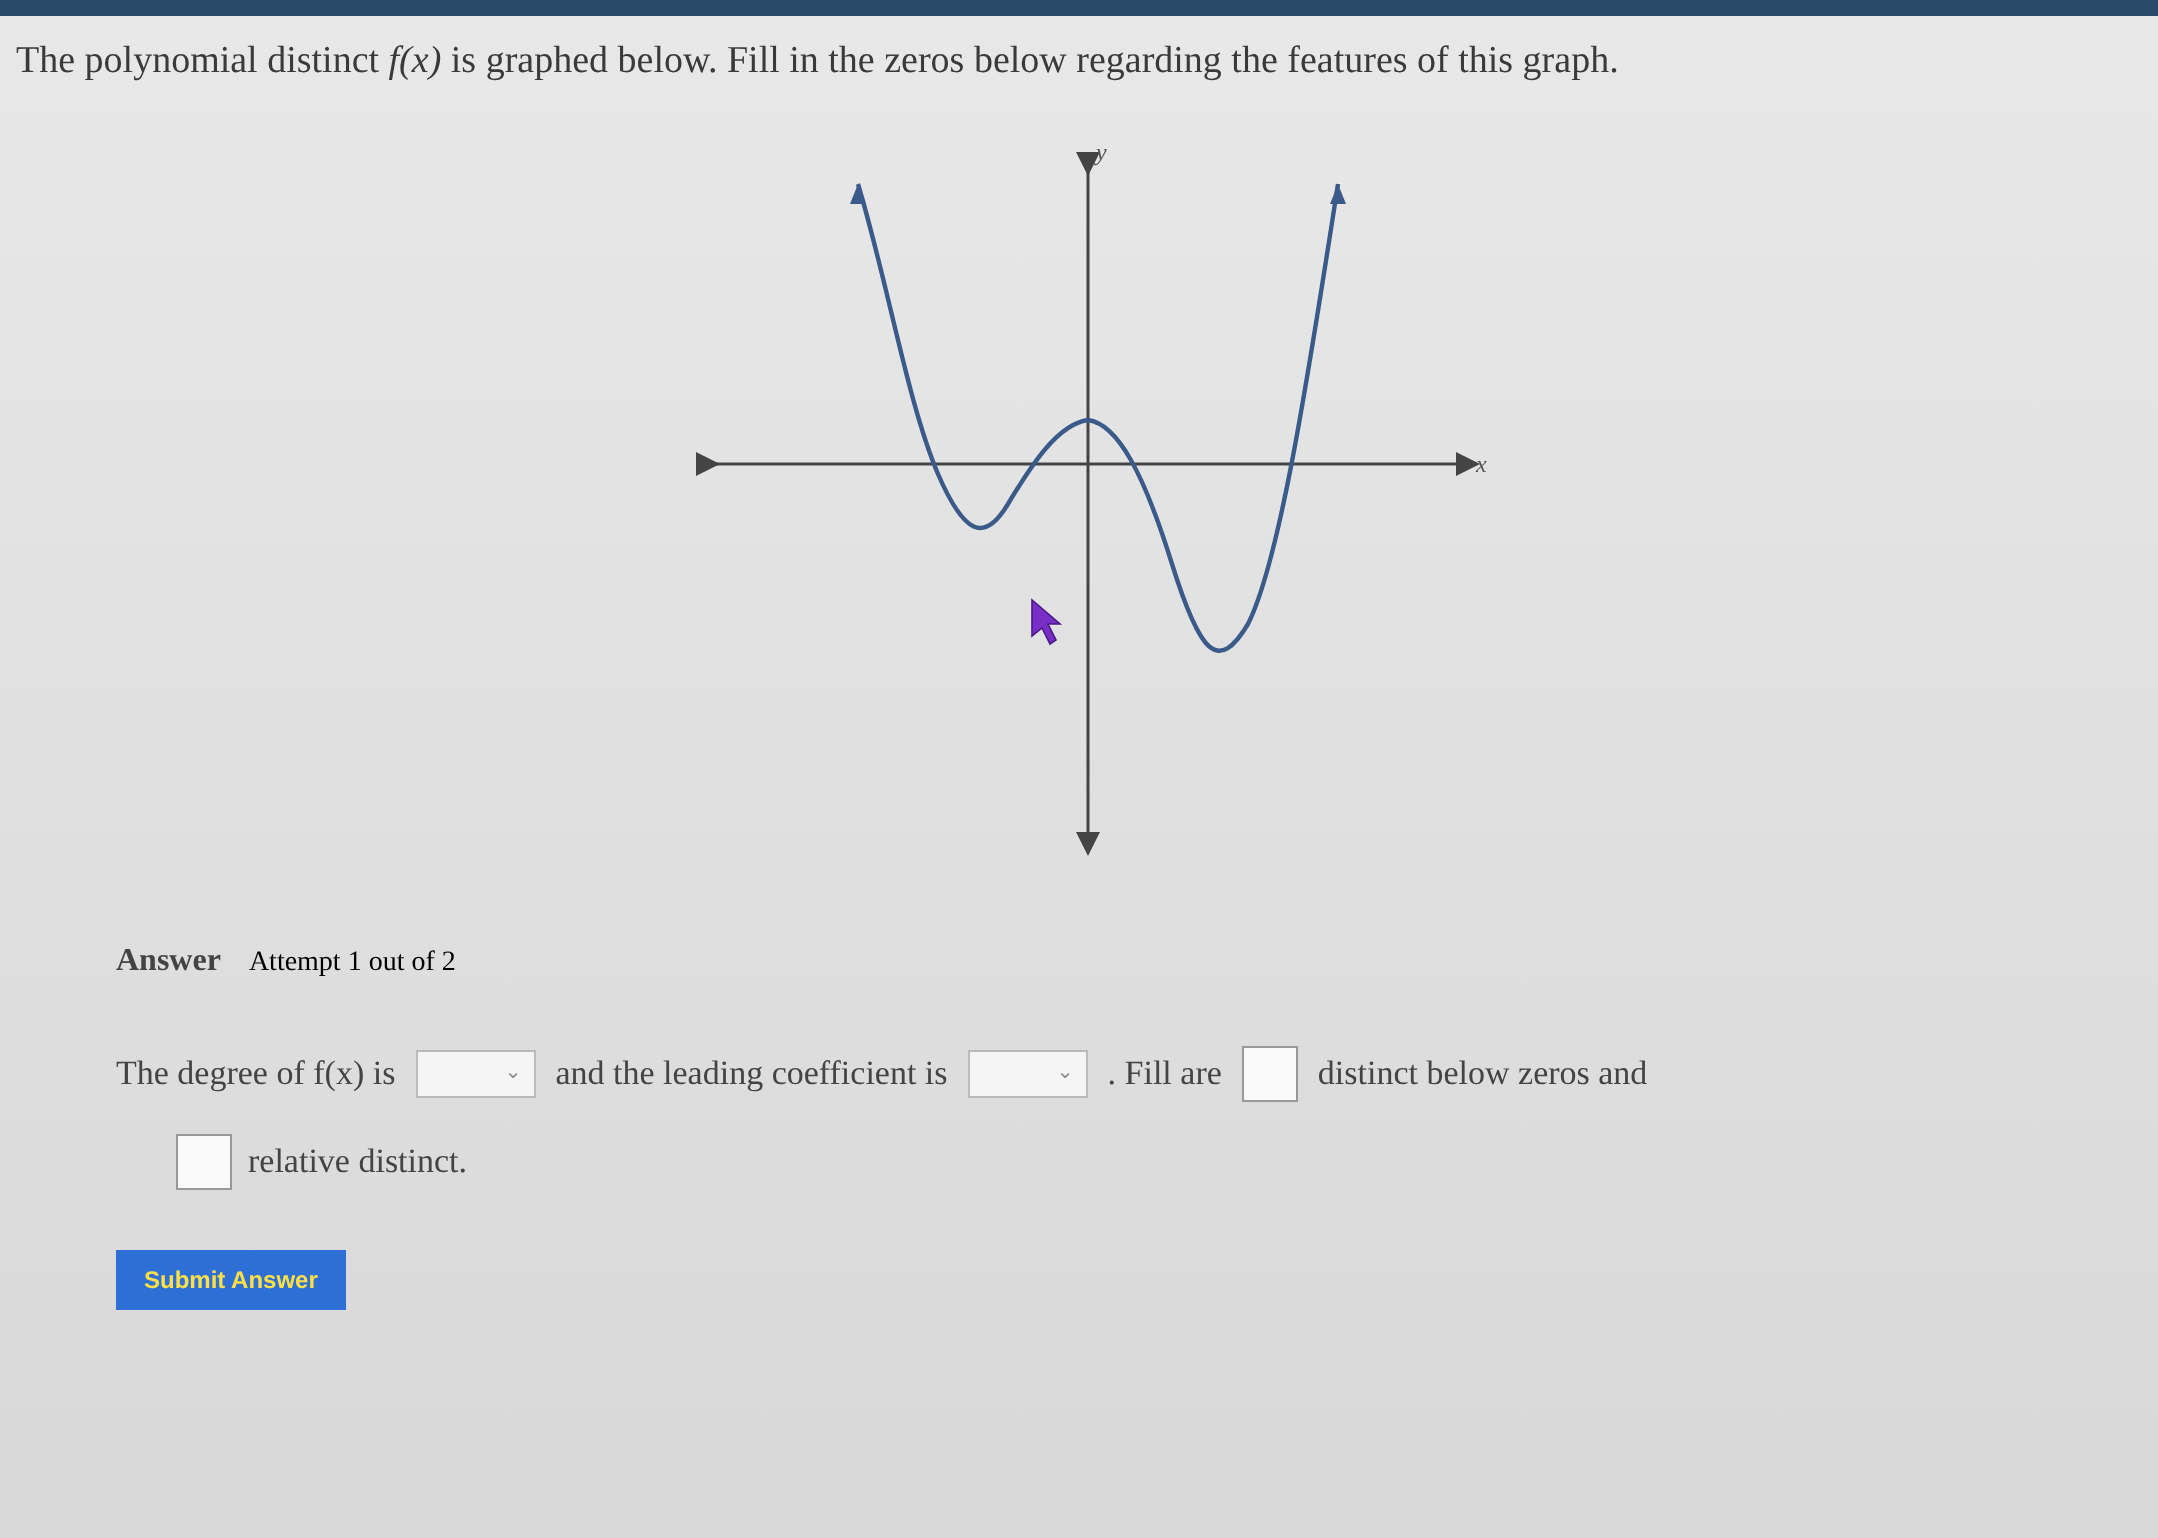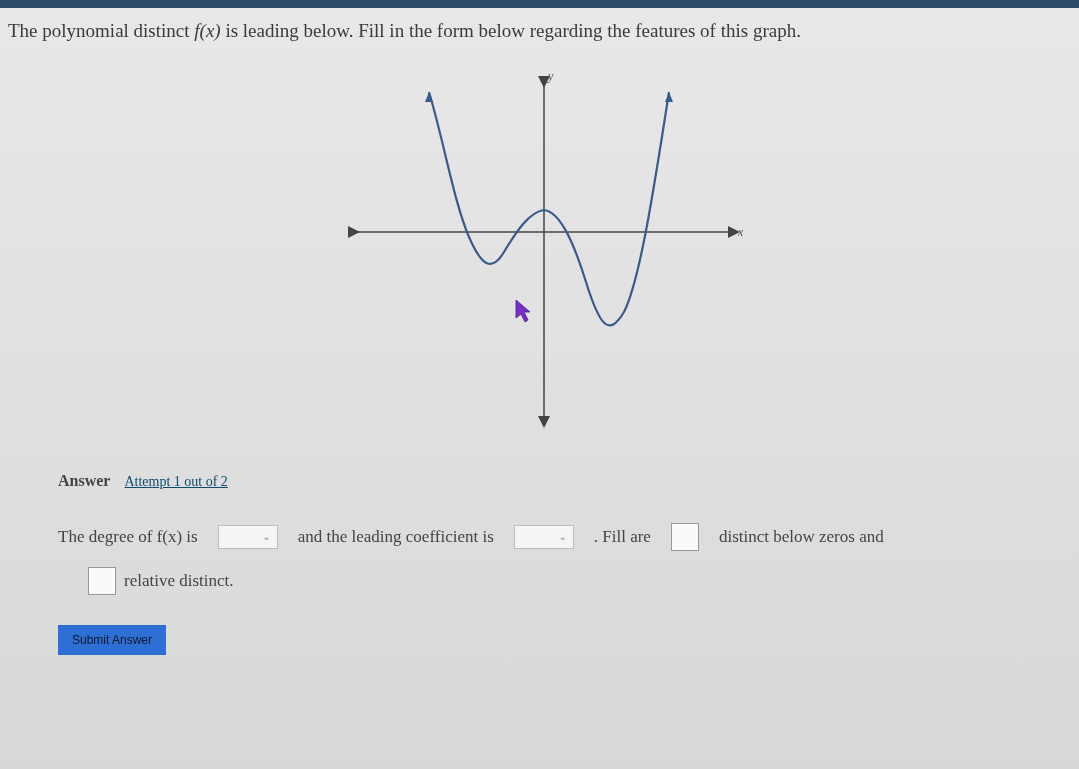--- a/index.html
+++ b/index.html
@@ -44,33 +44,32 @@
   }
   .answer-header {
     font-size: 16px;
     margin-bottom: 28px;
   }
   .answer-label {
     color: #444;
     font-weight: bold;
   }
   .attempt-text {
-    color: #0c4a6e;
+    color: #000000;
     font-size: 14px;
     margin-left: 10px;
-    text-decoration: underline;
   }
   .fill-line {
     font-size: 17px;
     color: #444;
     line-height: 2.2;
     display: flex;
     flex-wrap: wrap;
     align-items: center;
-    gap: 20px;
+    gap: 10px;
   }
   .dropdown {
     display: inline-flex;
     align-items: center;
     border: 1px solid #bbb;
     background: #f5f5f5;
     min-width: 60px;
     height: 24px;
     padding: 0 6px;
     font-size: 13px;
@@ -94,39 +93,40 @@
     margin-left: 30px;
     font-size: 17px;
     color: #444;
     display: flex;
     align-items: center;
     gap: 8px;
   }
   .submit-btn {
     display: inline-block;
     background: #2e6fd6;
-    color: #0f172a;
+    color: #fde047;
     font-family: Arial, sans-serif;
     font-size: 12px;
     padding: 8px 14px;
     margin-top: 30px;
     margin-left: 50px;
     border: none;
     cursor: pointer;
+    font-weight: bold;
   }
 </style>
 </head>
 <body>
 
 <div class="top-bar"></div>
 
 <div class="container">
 
   <div class="question-text">
-    <span>The polynomial distinct </span><span class="math">f(x)</span><span> is leading below. Fill in the form below regarding the features of this graph.</span>
+    <span>The polynomial distinct </span><span class="math">f(x)</span><span> is graphed below. Fill in the zeros below regarding the features of this graph.</span>
   </div>
 
   <div class="graph-area">
     <svg class="graph-svg" viewBox="0 0 420 380">
 
       <defs>
         <marker id="arrow" markerWidth="8" markerHeight="8" refX="4" refY="4" orient="auto">
           <path d="M0,0 L8,4 L0,8 z" fill="#444"></path>
         </marker>
       </defs>

